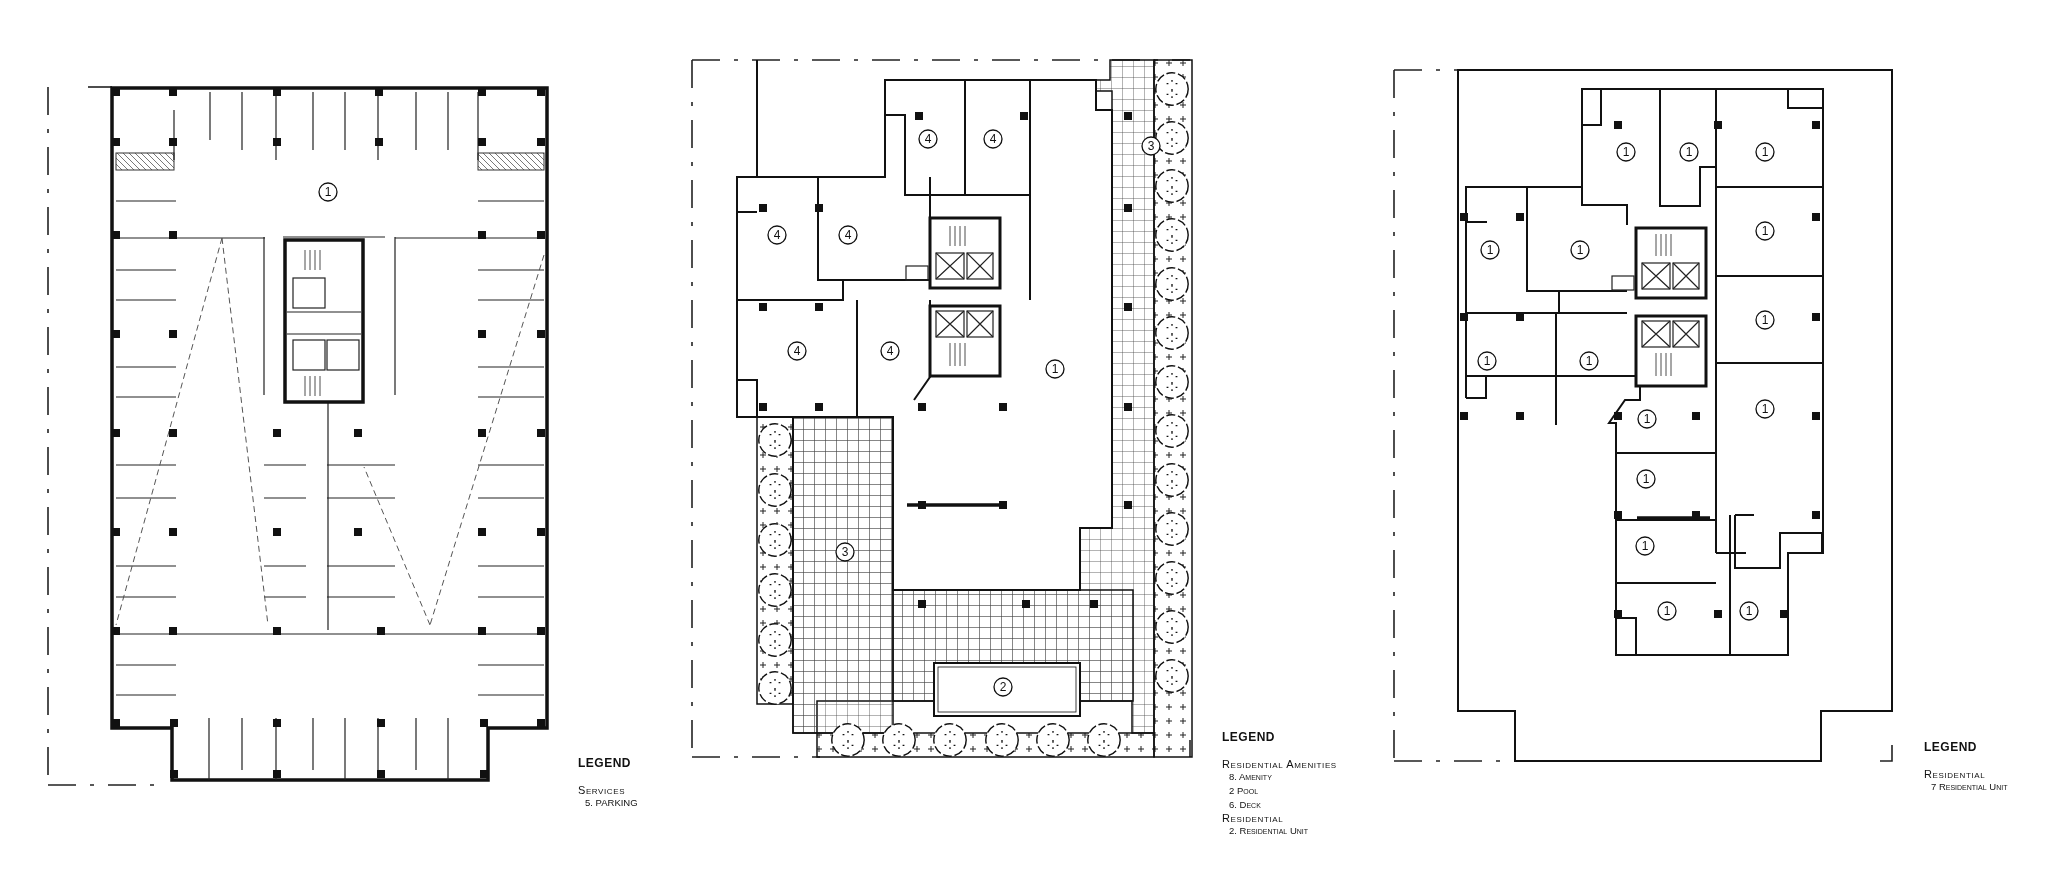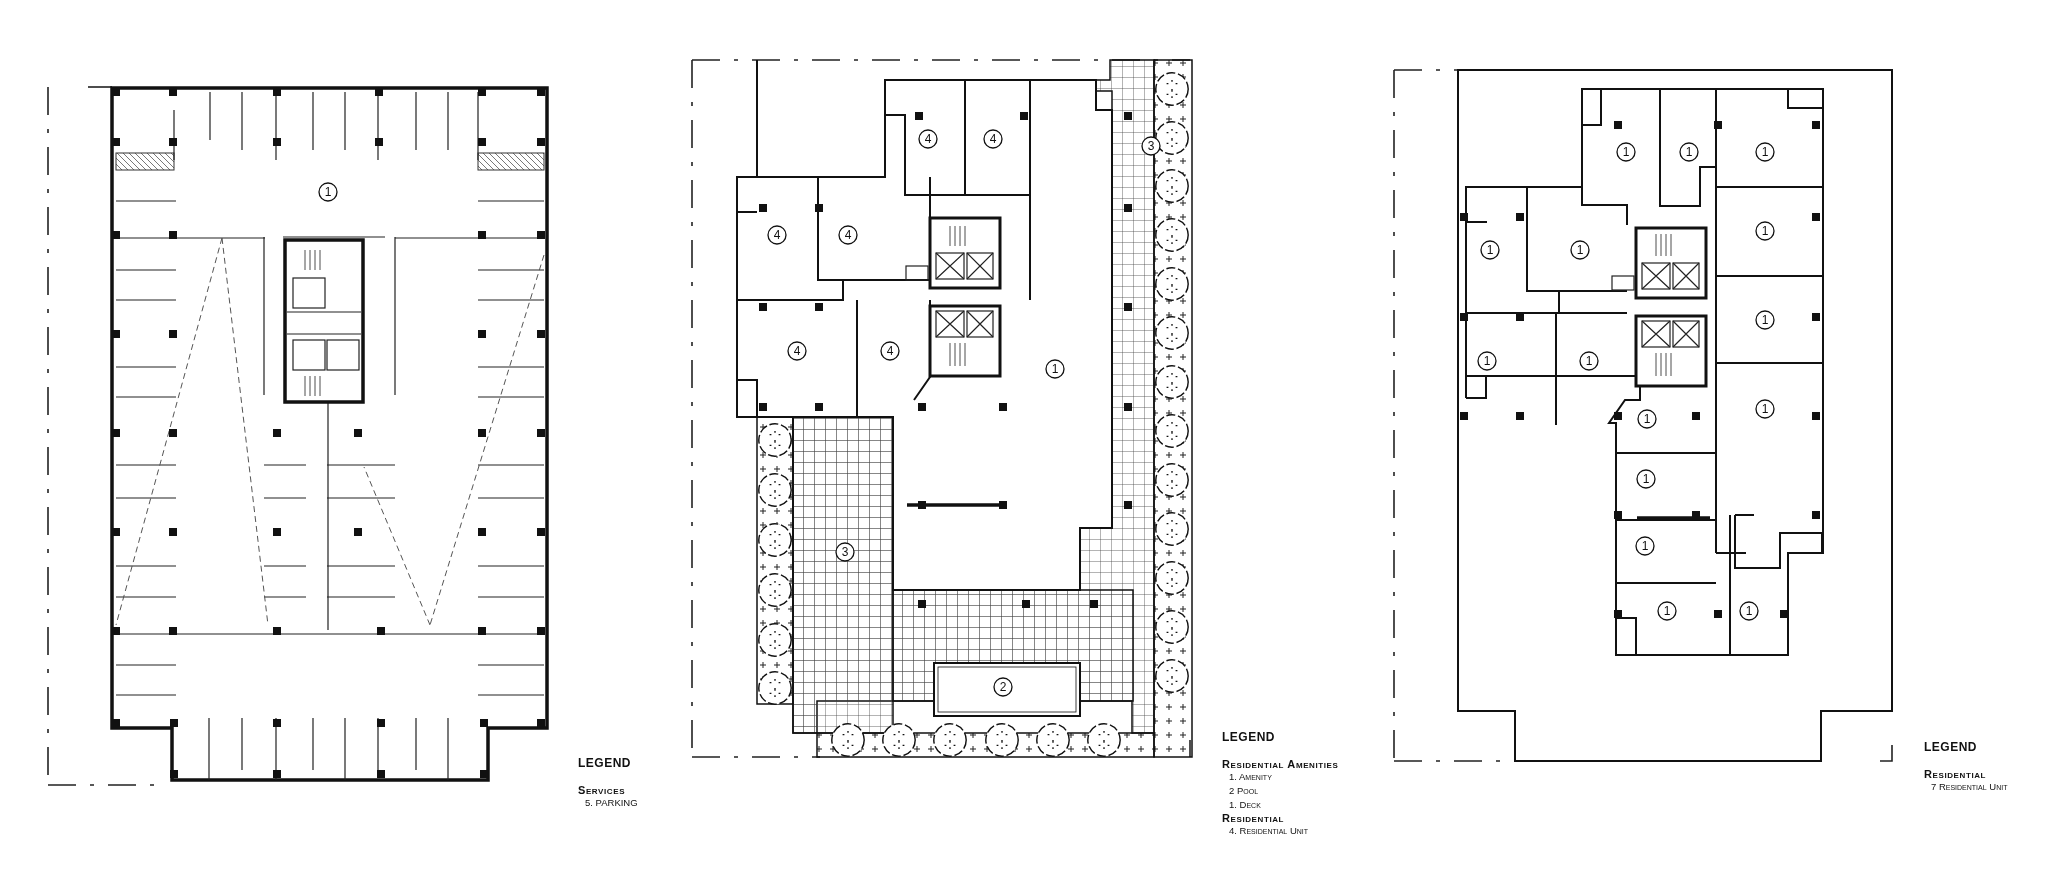--- a/index.html
+++ b/index.html
@@ -8,21 +8,21 @@
   .wall { stroke:#111; fill:none; stroke-width:2; }
   .thick { stroke:#111; fill:none; stroke-width:3.5; }
   .thin { stroke:#222; fill:none; stroke-width:1.2; }
   .dash { stroke:#222; fill:none; stroke-width:1.6; stroke-dasharray:28 14 4 14; }
   .faint { stroke:#555; fill:none; stroke-width:1; stroke-dasharray:6 4; }
   .col { fill:#111; }
   .tag-c { fill:#fff; stroke:#111; stroke-width:1.3; }
   .tag-t { font-family:"Liberation Sans", sans-serif; font-size:12px; fill:#111; text-anchor:middle; dominant-baseline:central; }
   .legend { position:absolute; font-family:"Liberation Sans", sans-serif; color:#111; }
   .legend .title { font-weight:bold; font-size:12px; letter-spacing:0.5px; margin-bottom:14px; }
-  .legend .group { font-weight:bold; font-size:11px; font-variant:small-caps; letter-spacing:0.6px; }
+  .legend .group { font-weight:normal; font-size:11px; font-variant:small-caps; letter-spacing:0.6px; }
   .legend .item { font-size:9.5px; font-variant:small-caps; padding-left:7px; line-height:14px; }
 </style>
 </head>
 <body>
 
 <svg class="plans" width="2048" height="888" viewBox="0 0 2048 888">
   <defs>
     <pattern id="grid" width="11" height="11" patternUnits="userSpaceOnUse">
       <path d="M11 0 L0 0 0 11" fill="none" stroke="#444" stroke-width="0.8"></path>
     </pattern>
@@ -385,24 +385,24 @@
 
 <div class="legend" style="left:578px; top:756px;">
   <div class="title">LEGEND</div>
   <div class="group">Services</div>
   <div class="item">5. PARKING</div>
 </div>
 
 <div class="legend" style="left:1222px; top:730px;">
   <div class="title">LEGEND</div>
   <div class="group">Residential Amenities</div>
-  <div class="item">1. Amenity</div>
+  <div class="item">8. Amenity</div>
   <div class="item">2 Pool</div>
-  <div class="item">1. Deck</div>
+  <div class="item">6. Deck</div>
   <div class="group">Residential</div>
-  <div class="item">4. Residential Unit</div>
+  <div class="item">2. Residential Unit</div>
 </div>
 
 <div class="legend" style="left:1924px; top:740px;">
   <div class="title">LEGEND</div>
   <div class="group">Residential</div>
   <div class="item">7 Residential Unit</div>
 </div>
 
 </body></html>

